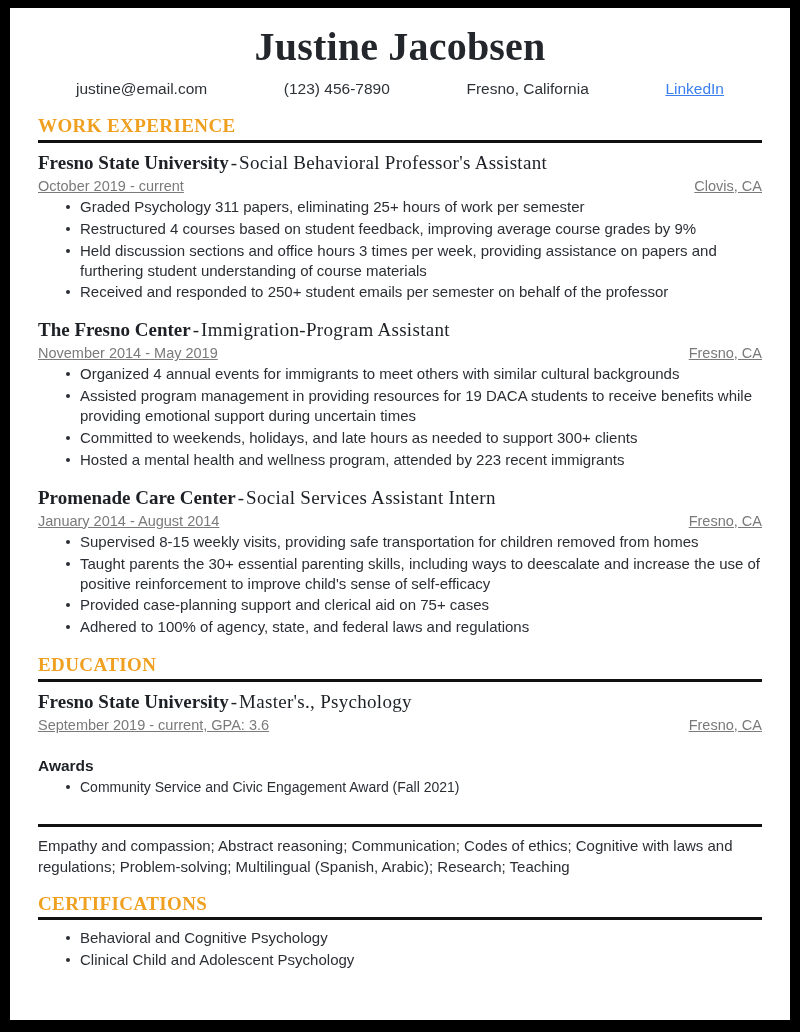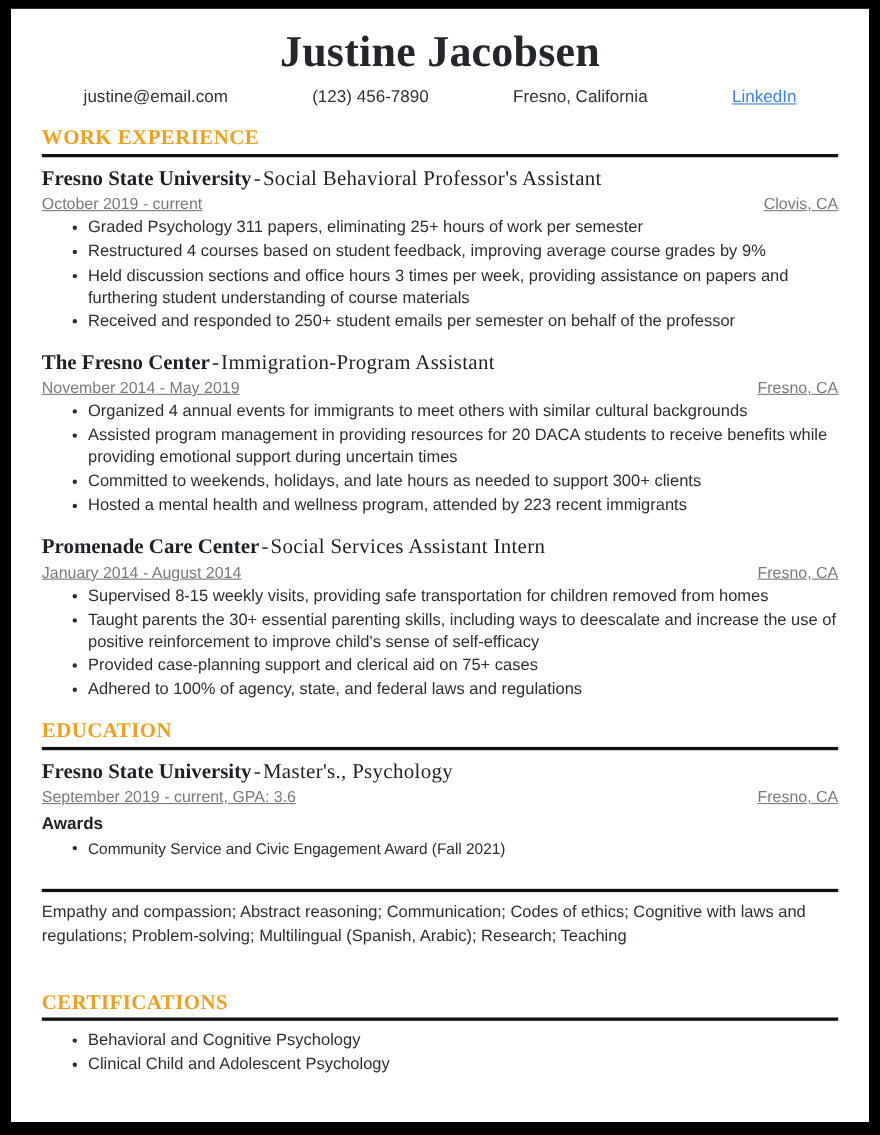--- a/index.html
+++ b/index.html
@@ -111,34 +111,34 @@
     width: 4px;
     height: 4px;
     border-radius: 50%;
     background: #2b2f34;
   }
 
   .subheading {
     font-size: 15.5px;
     font-weight: bold;
     color: #1d2126;
-    margin-top: 8px;
+    margin-top: 24px;
   }
   ul.bullets.small li { font-size: 14px; line-height: 1.3; }
   ul.bullets.small li:before { top: 7px; }
 
   .skills-text {
     font-size: 15px;
     line-height: 1.38;
     color: #2b2f34;
     margin-top: 9px;
   }
 
   .section.skills { margin-top: 28px; }
-  .section.certs { margin-top: 40px; }
+  .section.certs { margin-top: 16px; }
   .section.certs ul.bullets { margin-top: 8px; }
 </style>
 </head>
 <body>
 
 <div id="page">
 
   <div>
     <div class="name">Justine Jacobsen</div>
     <div class="contact-row">
@@ -172,21 +172,21 @@
     <div class="entry">
       <div class="entry-heading">
         <span class="entry-org">The Fresno Center</span><span class="entry-sep">-</span><span class="entry-role">Immigration-Program Assistant</span>
       </div>
       <div class="entry-meta">
         <span>November 2014 - May 2019</span>
         <span>Fresno, CA</span>
       </div>
       <ul class="bullets">
         <li>Organized 4 annual events for immigrants to meet others with similar cultural backgrounds</li>
-        <li>Assisted program management in providing resources for 20 DACA students to receive benefits while providing emotional support during uncertain times</li>
+        <li>Assisted program management in providing resources for 19 DACA students to receive benefits while providing emotional support during uncertain times</li>
         <li>Committed to weekends, holidays, and late hours as needed to support 300+ clients</li>
         <li>Hosted a mental health and wellness program, attended by 223 recent immigrants</li>
       </ul>
     </div>
 
     <div class="entry">
       <div class="entry-heading">
         <span class="entry-org">Promenade Care Center</span><span class="entry-sep">-</span><span class="entry-role">Social Services Assistant Intern</span>
       </div>
       <div class="entry-meta">

